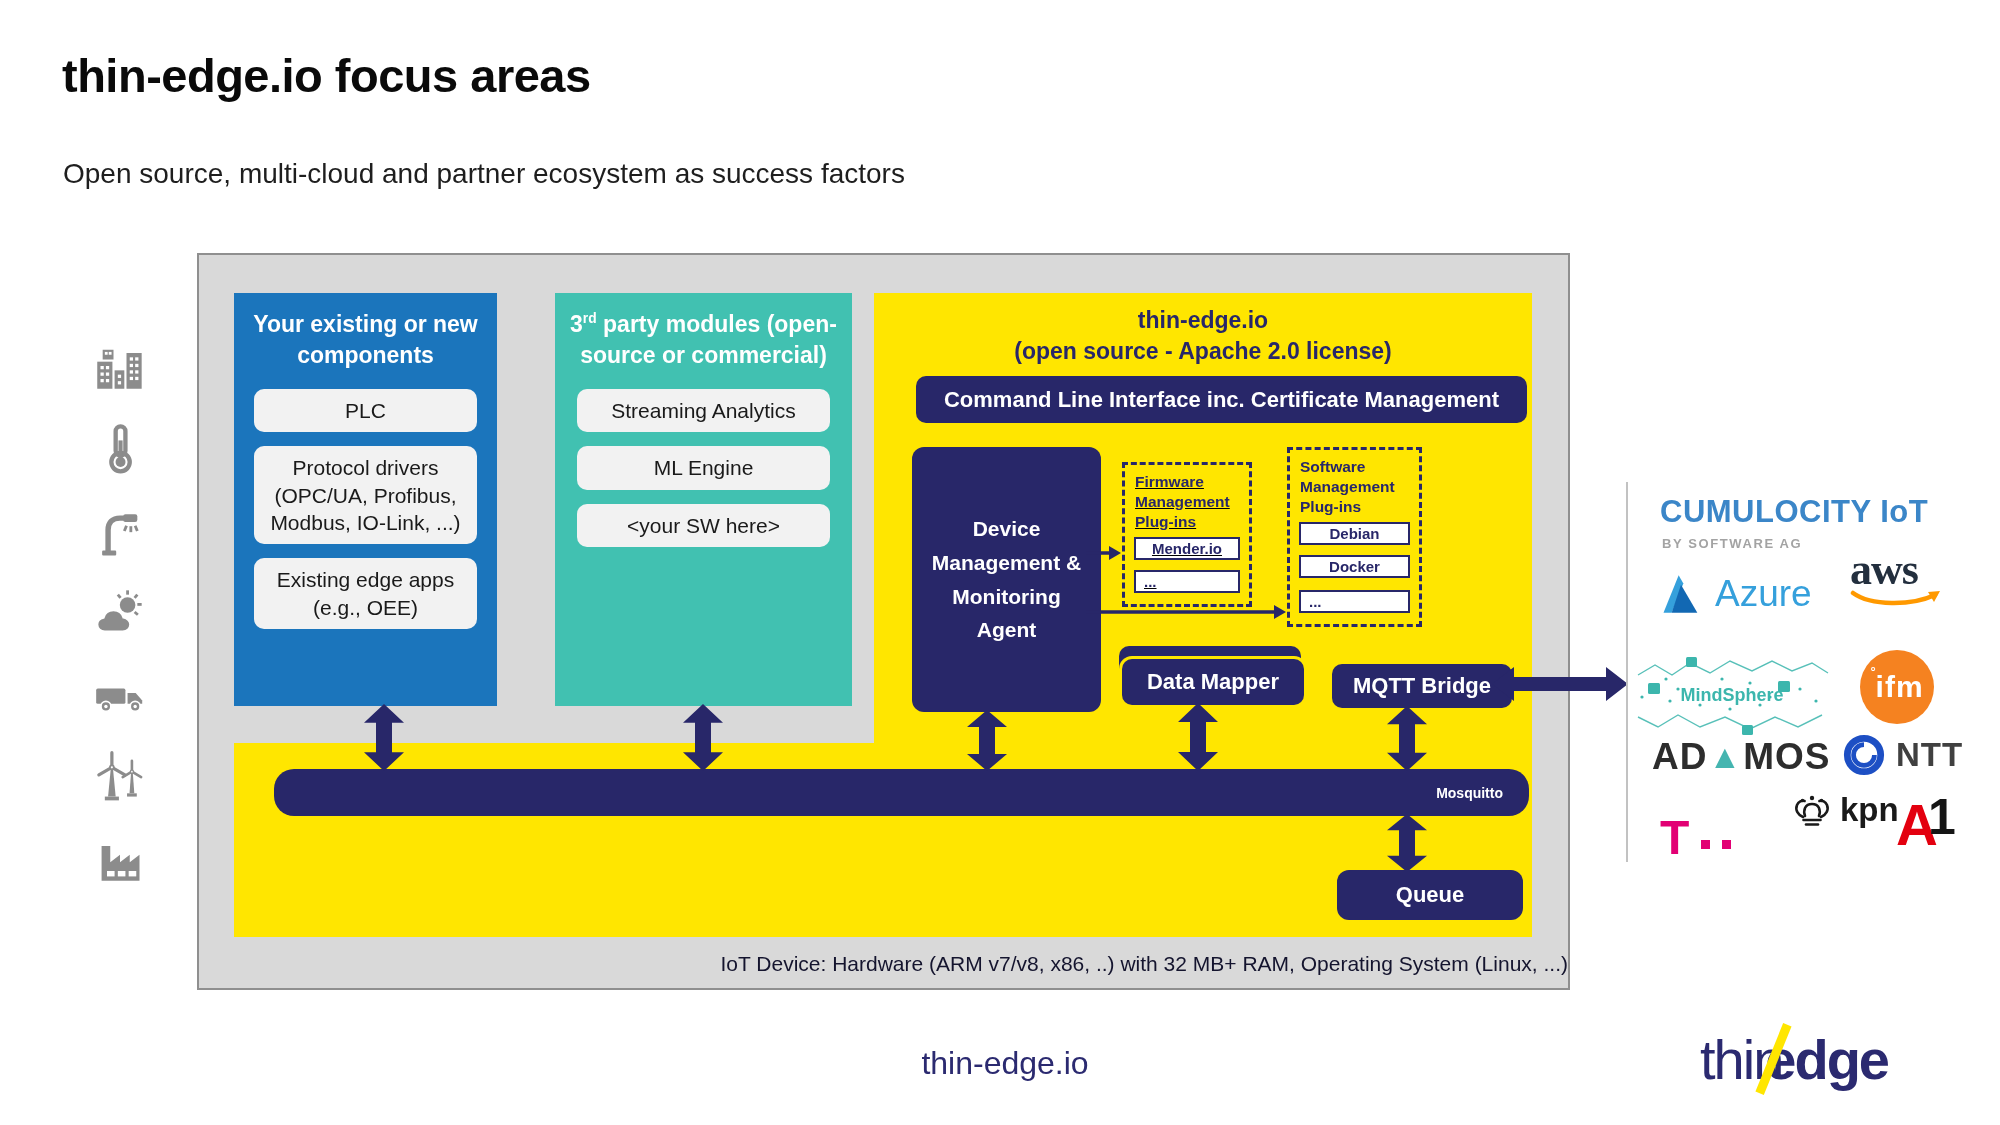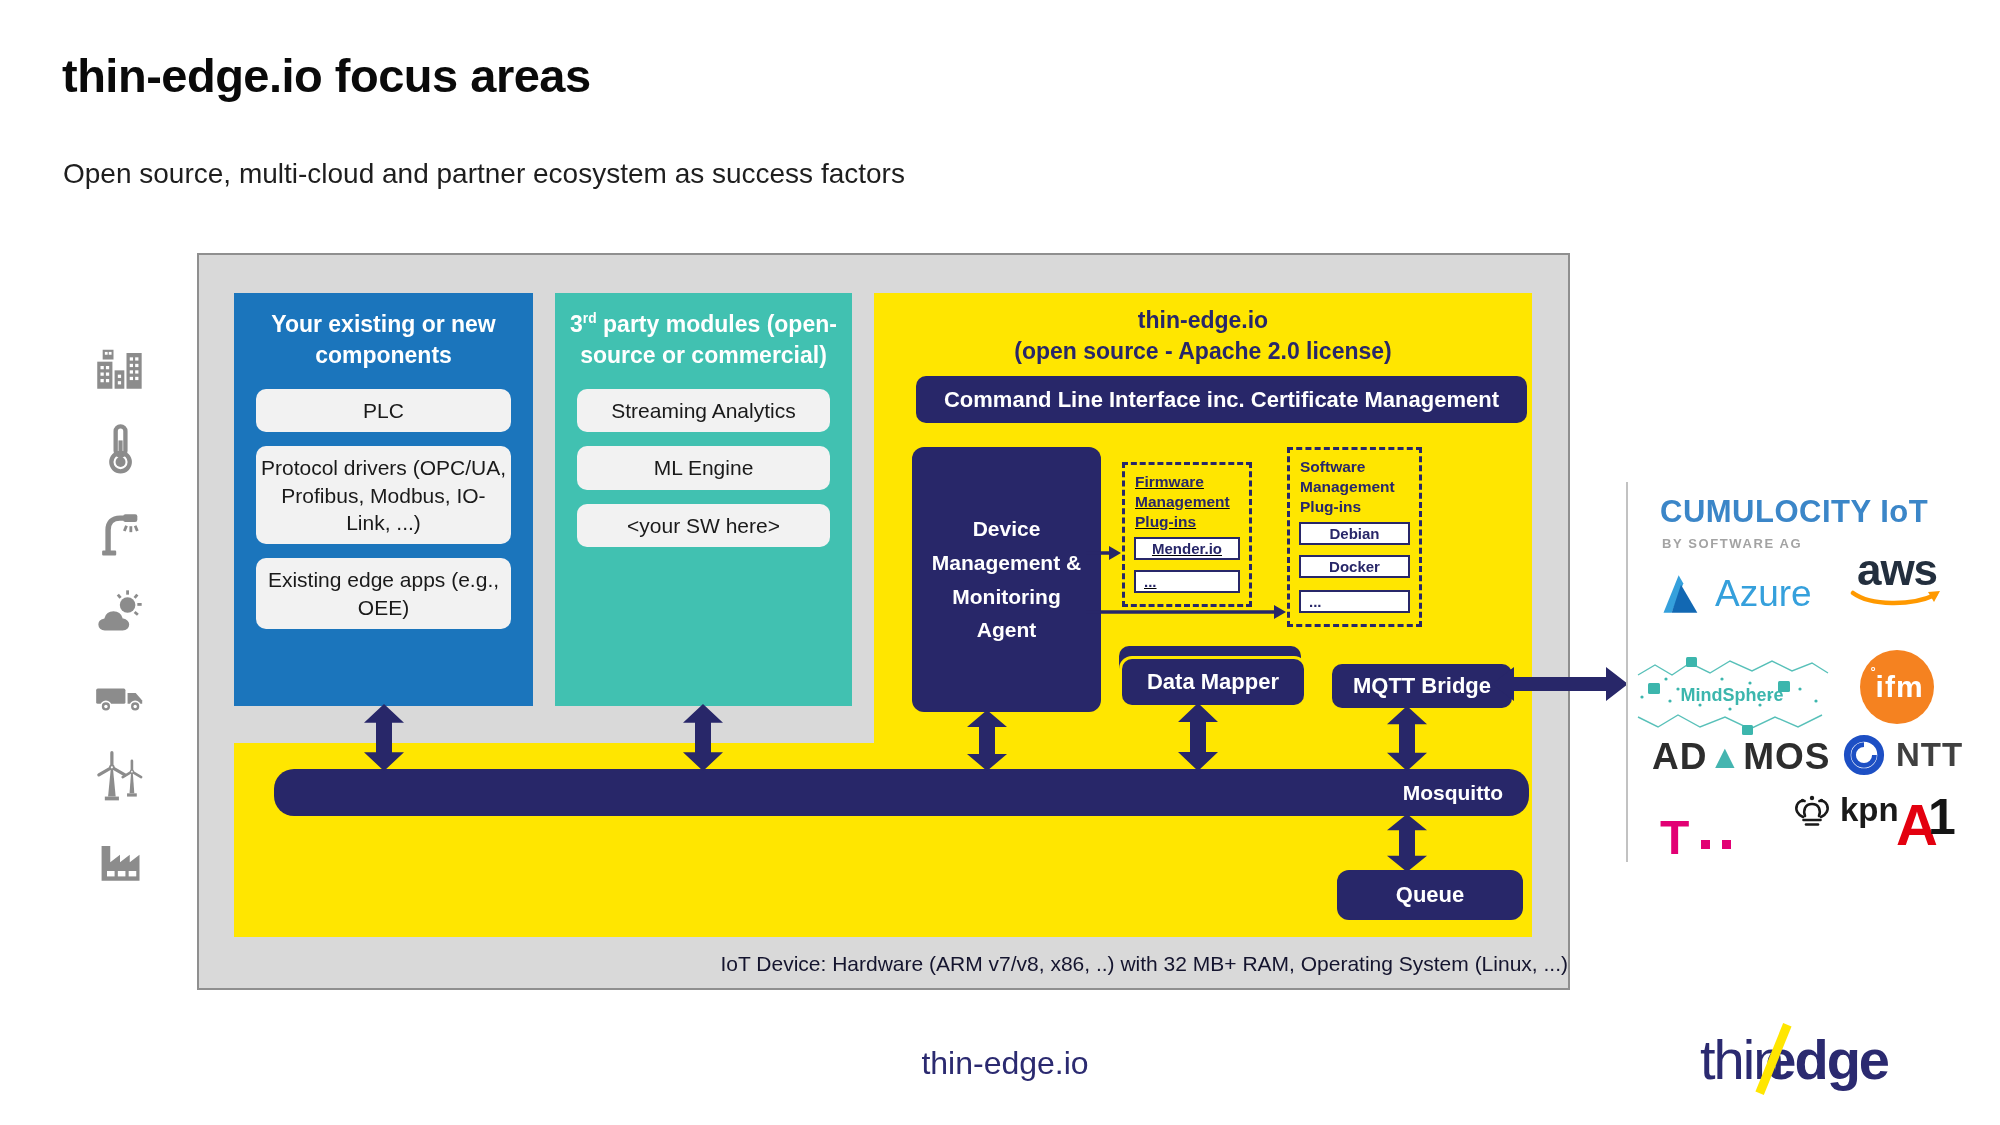--- a/index.html
+++ b/index.html
@@ -12,21 +12,21 @@
   .subtitle{left:63px;top:158px;font-size:28px;color:#1e1e1e;}
 
   
   .icon-rail{left:90px;top:340px;width:60px;display:flex;flex-direction:column;gap:30px;align-items:center;}
   .icon-rail svg{display:block;}
 
   
   .panel{left:197px;top:253px;width:1373px;height:737px;background:#d9d9d9;border:2px solid #8f8f8f;box-sizing:border-box;}
 
   .col-box{position:absolute;top:38px;height:413px;display:flex;flex-direction:column;align-items:center;box-sizing:border-box;}
-  .blue{left:35px;width:299px;background:#1b75bc;}
+  .blue{left:35px;width:263px;background:#1b75bc;}
   .tealc{left:356px;width:297px;background:#41c1b1;}
   .col-title{color:#fff;font-weight:bold;font-size:23px;text-align:center;line-height:1.35;margin:16px 10px 18px;}
   .wht-item{background:#f2f2f2;border-radius:10px;color:#1a1a1a;font-size:21px;line-height:1.3;
             text-align:center;width:85%;padding:8px 4px;margin-bottom:14px;box-sizing:border-box;}
 
   .yellow-main{position:absolute;left:675px;top:38px;width:658px;height:450px;background:#ffe600;}
   .yellow-band{position:absolute;left:35px;top:488px;width:1298px;height:194px;background:#ffe600;}
 
   .te-title{color:#282769;font-weight:bold;font-size:23px;text-align:center;line-height:1.35;margin-top:12px;}
 
@@ -41,33 +41,33 @@
   .plug{background:#ffffff;border:2px solid #282769;color:#282769;font-size:15px;font-weight:600;
         height:23px;line-height:20px;text-align:center;margin:6px 9px 0;box-sizing:border-box;}
   .plug.dots{text-align:left;padding-left:8px;}
 
   .mapper-wrap{position:absolute;left:233px;top:366px;width:182px;height:46px;}
   .mapper-back{position:absolute;left:12px;top:-13px;width:100%;height:100%;background:#282769;border-radius:10px;}
   .mapper-front{position:absolute;left:0;top:0;width:100%;height:100%;border-radius:10px;font-size:22px;box-shadow:0 0 0 3px #ffe600;}
   .bridge{position:absolute;left:443px;top:371px;width:180px;height:44px;border-radius:10px;font-size:22px;}
 
   .broker{position:absolute;left:60px;top:514px;width:1255px;height:47px;border-radius:20px;font-size:24px;}
-  .mosquitto{position:absolute;right:26px;top:0;height:47px;display:flex;align-items:center;font-size:21px;font-weight:bold;color:#fff;text-align:center;}
+  .mosquitto{position:absolute;right:26px;top:0;height:47px;display:flex;align-items:center;font-size:14px;font-weight:bold;color:#fff;text-align:center;}
   .queue{position:absolute;left:1123px;top:615px;width:186px;height:50px;border-radius:12px;font-size:22px;}
   .caption{position:absolute;left:0;width:100%;top:697px;text-align:right;font-size:21px;color:#14142e;}
 
   svg.arrow{position:absolute;}
   .divider{left:1626px;top:482px;width:2px;height:380px;background:#c2c2c2;}
 
   
   .cumulocity{left:1660px;top:494px;font-size:31px;font-weight:800;color:#3b86c8;letter-spacing:0.5px;}
   .byline{left:1662px;top:536px;font-size:13px;color:#a3a3a3;letter-spacing:1.6px;font-weight:600;}
   .azure{left:1658px;top:573px;display:flex;align-items:center;gap:11px;}
   .azure-name{font-size:37px;color:#35a0dc;}
-  .aws{left:1850px;top:550px;display:flex;flex-direction:column;align-items:center;}
+  .aws{left:1850px;top:550px;display:flex;flex-direction:column;font-family:Liberation Serif, serif;}
   .aws-name{font-size:44px;font-weight:bold;color:#232f3e;letter-spacing:-1px;line-height:0.9;}
   .mindsphere{left:1630px;top:645px;}
   .ifm{left:1860px;top:650px;width:74px;height:74px;border-radius:50%;background:#f58220;display:flex;align-items:center;justify-content:center;color:#fff;font-weight:bold;}
   .ifm-deg{font-size:13px;align-self:flex-start;margin-top:14px;}
   .ifm-name{font-size:30px;letter-spacing:1px;}
   .adamos{left:1652px;top:736px;display:flex;align-items:center;font-size:37px;font-weight:900;color:#2d2d2d;letter-spacing:1px;}
   .adamos-tri{color:#45b5b0;font-size:33px;margin:0 1px;}
   .ntt{left:1840px;top:731px;display:flex;align-items:center;gap:8px;}
   .ntt-name{font-size:33px;font-weight:800;color:#404040;letter-spacing:1px;}
   .telekom{left:1660px;top:810px;display:flex;align-items:center;color:#e20074;}

